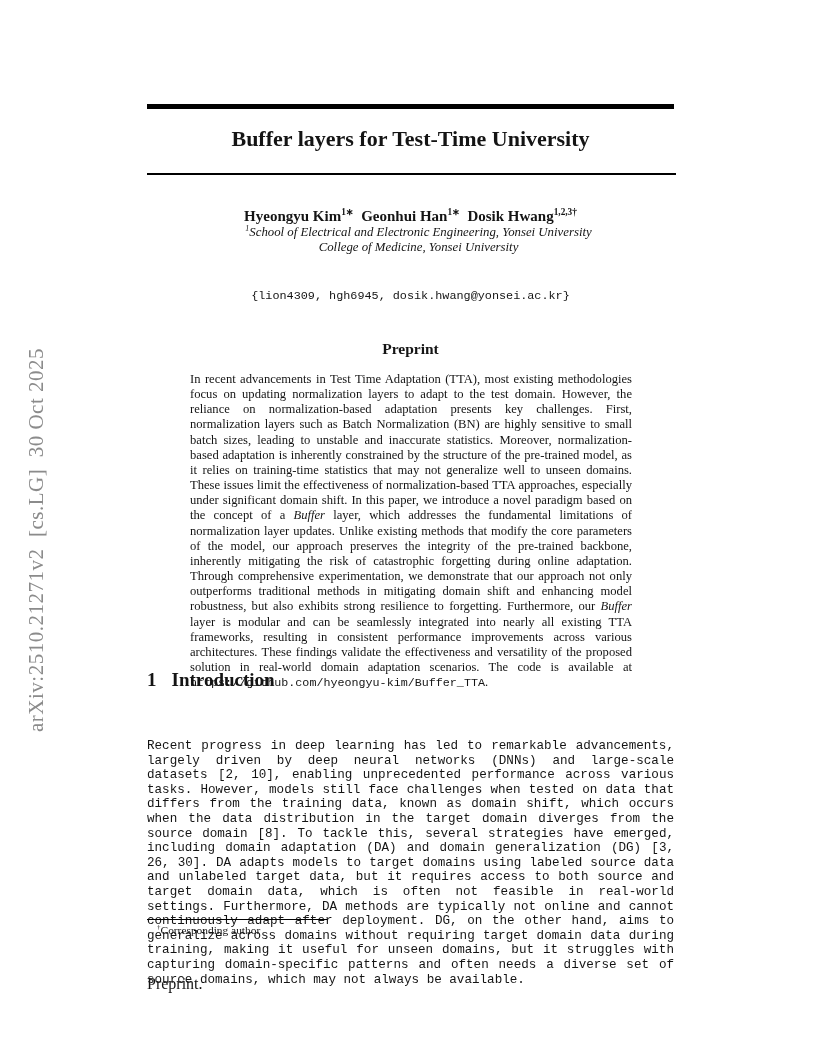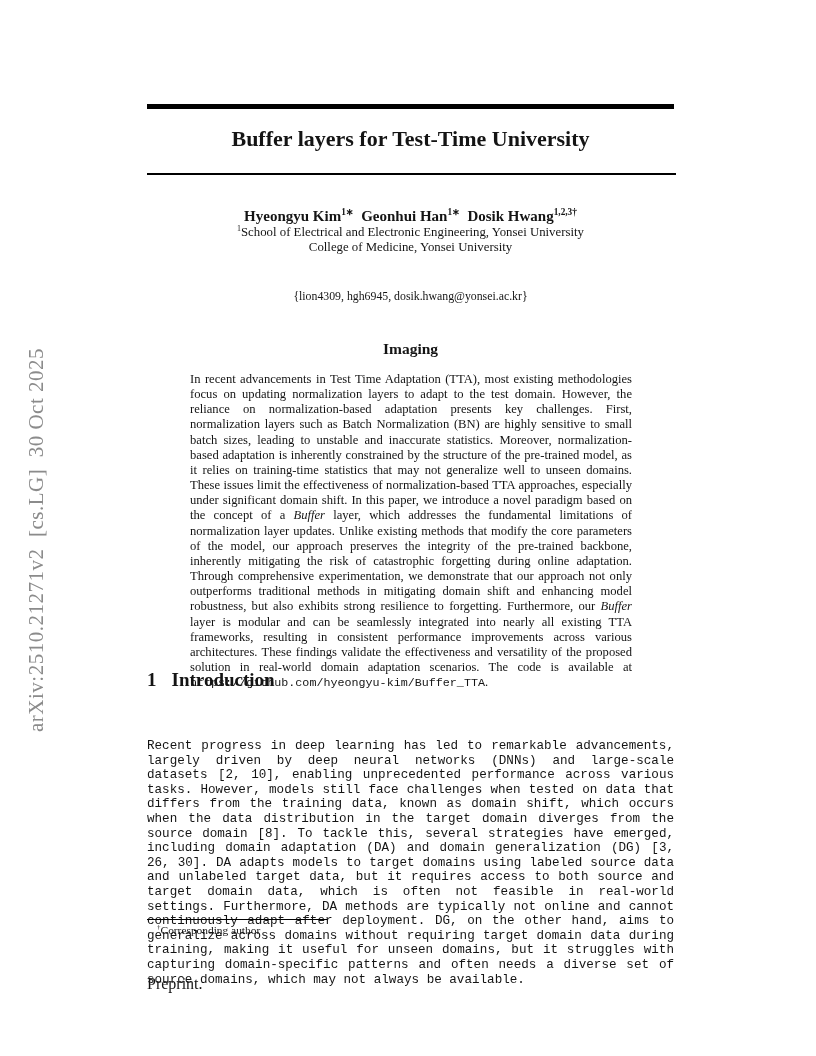--- a/index.html
+++ b/index.html
@@ -25,27 +25,27 @@
   .paper-title{
     position:absolute;top:126px;left:0;width:527px;margin:0;
     text-align:center;font-size:22px;font-weight:700;line-height:26px;
   }
   .rule-thin{position:absolute;top:173px;left:0;width:529px;height:2px;background:#000;}
   .authors{
     position:absolute;top:208px;left:0;width:527px;
     text-align:center;font-size:15px;font-weight:700;
   }
   .affiliations{
-    position:absolute;top:225px;left:0;width:527px;
-    text-align:center;font-size:12.8px;line-height:15.2px;
+    position:absolute;top:225px;left:8px;width:527px;
+    text-align:center;font-size:12.8px;line-height:15.2px;font-style:italic;
   }
   .emails{
     position:absolute;top:289px;left:0;width:527px;
     text-align:center;
-    font-family:Liberation Serif, serif;
+    font-family:Liberation Mono, monospace;
     font-size:11.8px;
   }
   .abstract-heading{
     position:absolute;top:340px;left:0;width:527px;margin:0;
     text-align:center;font-size:15.5px;font-weight:700;
   }
   .abstract-body{
     position:absolute;top:372px;left:43px;width:442px;
     text-align:justify;font-size:12.6px;line-height:15.15px;
   }
@@ -89,21 +89,21 @@
 
     <div class="authors"><span>Hyeongyu Kim</span><sup>1∗</sup><span>&nbsp;&nbsp;</span><span>Geonhui Han</span><sup>1∗</sup><span>&nbsp;&nbsp;</span><span>Dosik Hwang</span><sup>1,2,3†</sup></div>
 
     <div class="affiliations">
       <div><sup>1</sup><span>School of Electrical and Electronic Engineering, Yonsei University</span></div>
       <div><span>College of Medicine, Yonsei University</span></div>
     </div>
 
     <div class="emails">{lion4309, hgh6945, dosik.hwang@yonsei.ac.kr}</div>
 
-    <h2 class="abstract-heading">Imaging</h2>
+    <h2 class="abstract-heading">Preprint</h2>
 
     <div class="abstract-body"><span>In recent advancements in Test Time Adaptation (TTA), most existing methodologies focus on updating normalization layers to adapt to the test domain. However, the reliance on normalization-based adaptation presents key challenges. First, normalization layers such as Batch Normalization (BN) are highly sensitive to small batch sizes, leading to unstable and inaccurate statistics. Moreover, normalization-based adaptation is inherently constrained by the structure of the pre-trained model, as it relies on training-time statistics that may not generalize well to unseen domains. These issues limit the effectiveness of normalization-based TTA approaches, especially under significant domain shift. In this paper, we introduce a novel paradigm based on the concept of a </span><span class="it">Buffer</span><span> layer, which addresses the fundamental limitations of normalization layer updates. Unlike existing methods that modify the core parameters of the model, our approach preserves the integrity of the pre-trained backbone, inherently mitigating the risk of catastrophic forgetting during online adaptation. Through comprehensive experimentation, we demonstrate that our approach not only outperforms traditional methods in mitigating domain shift and enhancing model robustness, but also exhibits strong resilience to forgetting. Furthermore, our </span><span class="it">Buffer</span><span> layer is modular and can be seamlessly integrated into nearly all existing TTA frameworks, resulting in consistent performance improvements across various architectures. These findings validate the effectiveness and versatility of the proposed solution in real-world domain adaptation scenarios. The code is available at </span><span class="mono">https://github.com/hyeongyu-kim/Buffer_TTA</span><span>.</span></div>
 
     <h2 class="section-heading"><span class="section-number">1</span><span>Introduction</span></h2>
 
     <p class="intro-paragraph">Recent progress in deep learning has led to remarkable advancements, largely driven by deep neural networks (DNNs) and large-scale datasets [2, 10], enabling unprecedented performance across various tasks. However, models still face challenges when tested on data that differs from the training data, known as domain shift, which occurs when the data distribution in the target domain diverges from the source domain [8]. To tackle this, several strategies have emerged, including domain adaptation (DA) and domain generalization (DG) [3, 26, 30]. DA adapts models to target domains using labeled source data and unlabeled target data, but it requires access to both source and target domain data, which is often not feasible in real-world settings. Furthermore, DA methods are typically not online and cannot continuously adapt after deployment. DG, on the other hand, aims to generalize across domains without requiring target domain data during training, making it useful for unseen domains, but it struggles with capturing domain-specific patterns and often needs a diverse set of source domains, which may not always be available.</p>
 
     <div class="footnote-rule"></div>
 
     <div class="footnotes">

